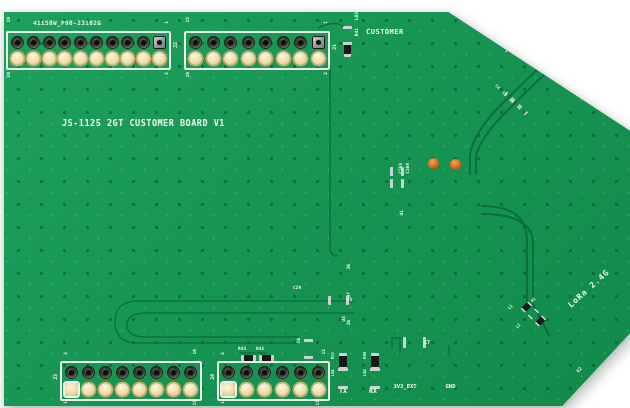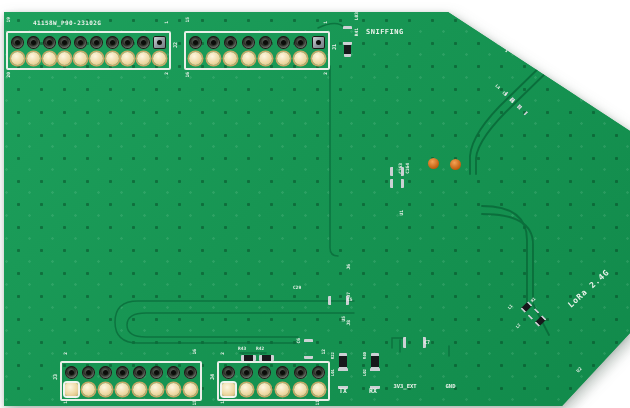--- a/index.html
+++ b/index.html
@@ -127,21 +127,22 @@
         <path d="M392 348 V338 H403"></path>
         <path d="M400 352 V340"></path>
         <path d="M449 356 V346"></path>
         <path d="M240 353 H266"></path>
             <path d="M243 353 V360"></path>
             <path d="M261 353 V360"></path>
       </g>
     </svg>
 
     <div class="silk" style="left:33px;top:20px;font-size:6px;letter-spacing:.4px;">41158W_P90-23102G</div>
-    <div class="silk" style="left:366px;top:29px;font-size:7px;letter-spacing:.5px;">SNIFFING</div>
+    <div class="silk" style="left:62px;top:119px;font-size:8.5px;letter-spacing:.5px;">JS-1125 2GT CUSTOMER BOARD V1</div>
+    <div class="silk" style="left:366px;top:29px;font-size:7px;letter-spacing:.5px;">CUSTOMER</div>
     <div class="silk" style="left:448px;top:26px;width:80px;text-align:center;font-size:8px;letter-spacing:1px;transform:rotate(-137deg);">LoRa Sub_G</div>
     <div class="silk" style="left:549px;top:285px;width:80px;text-align:center;font-size:8px;letter-spacing:1px;transform:rotate(-42deg);">LoRa 2.4G</div>
 
     <div class="conn" style="left:6px;top:31px;width:165px;height:39px;">
       <div class="prow row-sockets">
             <div class="socket"></div>
             <div class="socket"></div>
             <div class="socket"></div>
             <div class="socket"></div>
             <div class="socket"></div>

